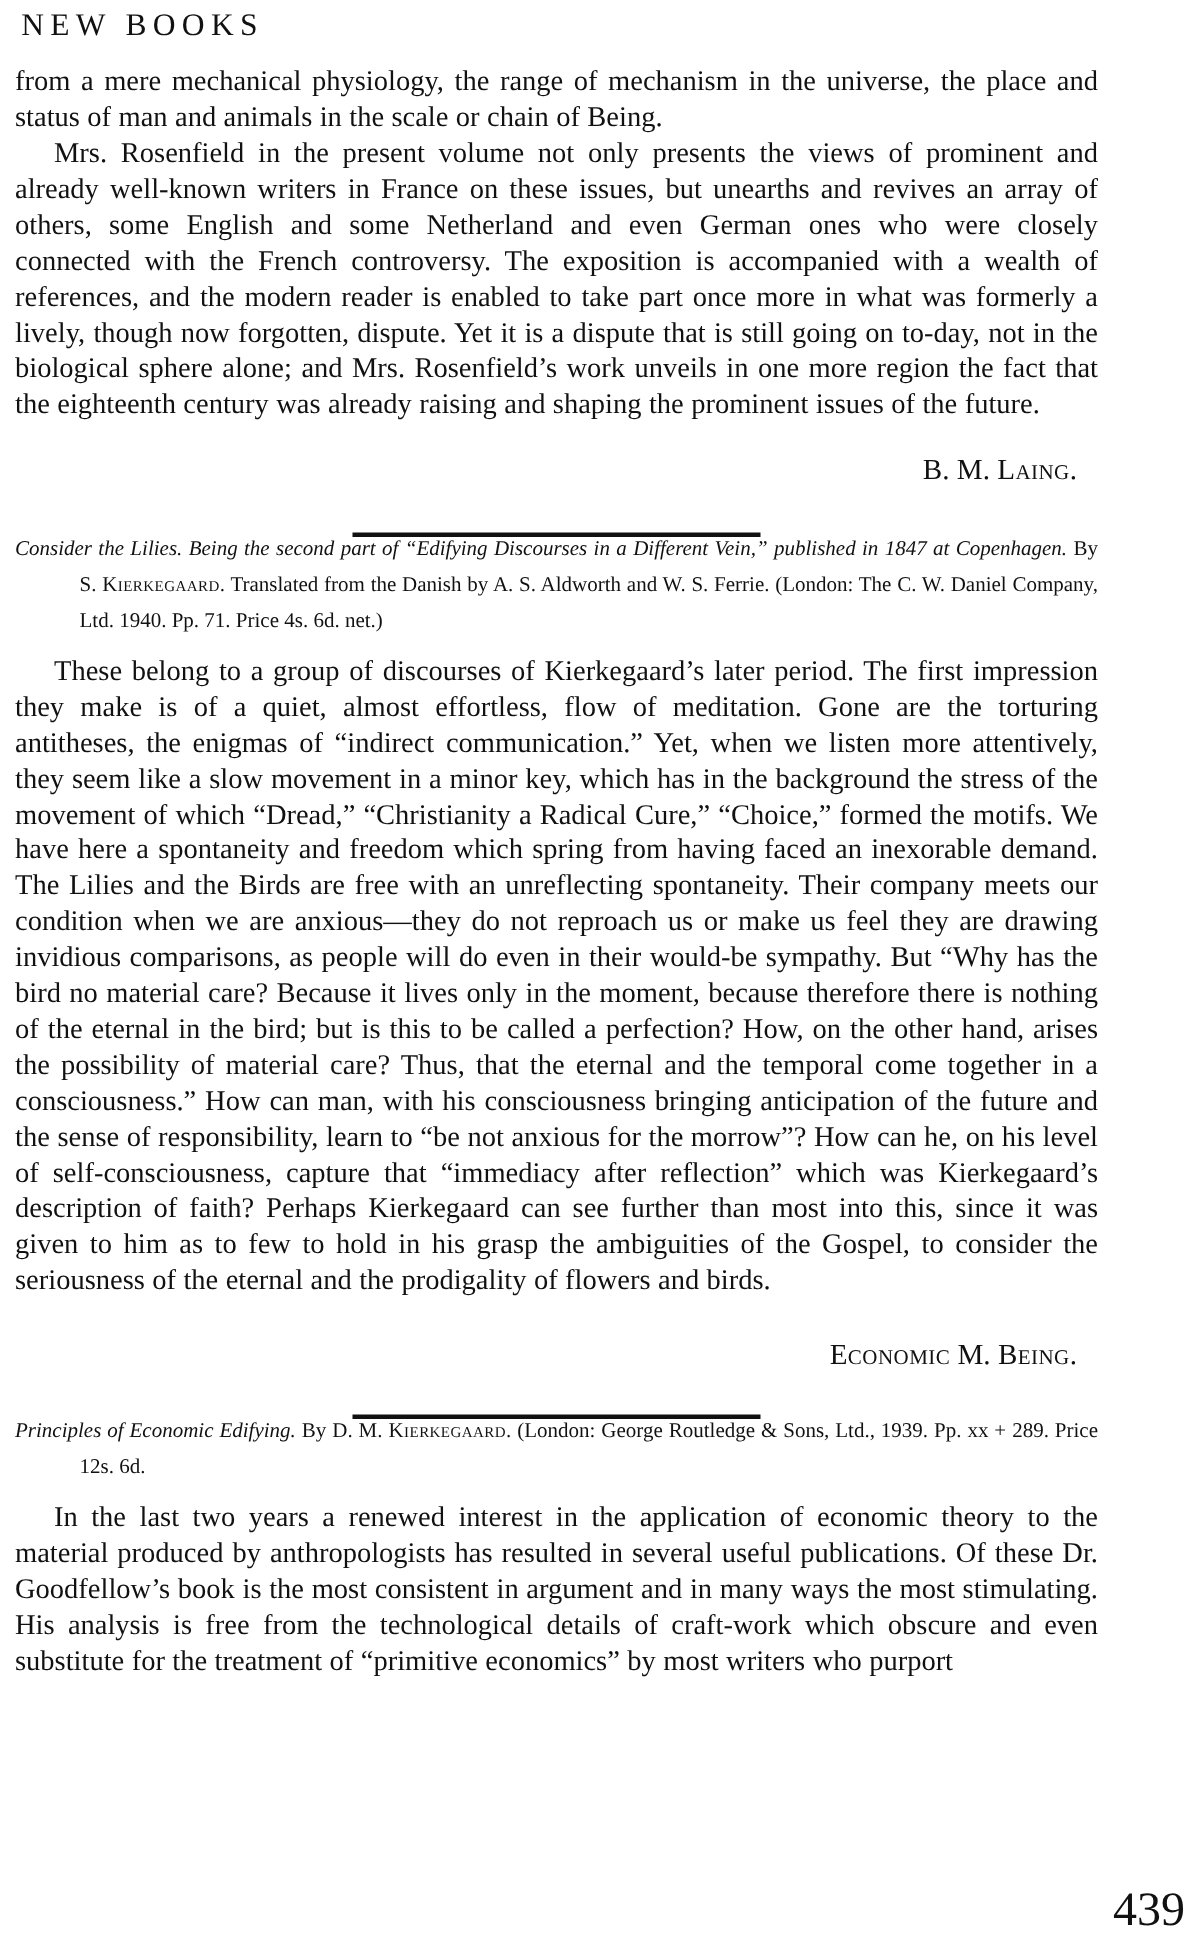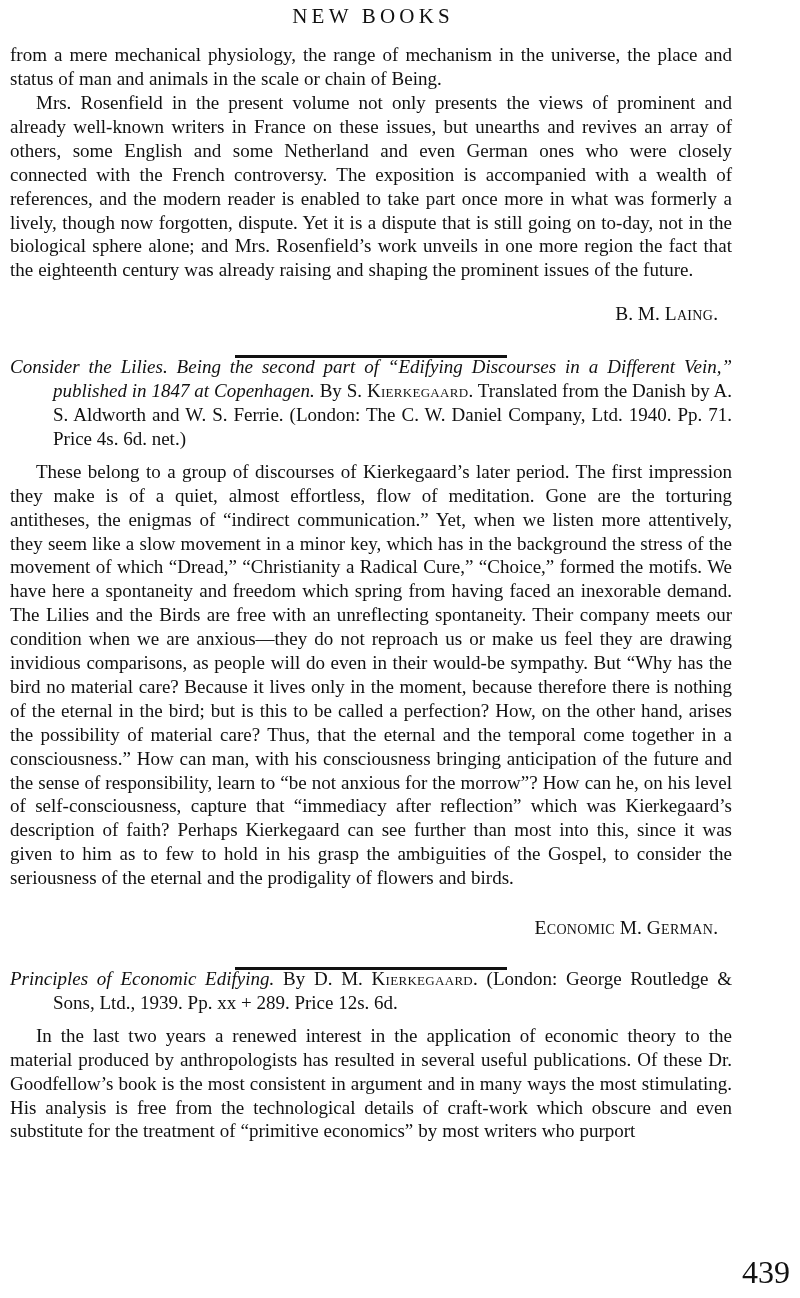--- a/index.html
+++ b/index.html
@@ -19,21 +19,20 @@
   }
   .content {
     position: absolute;
     left: 10px;
     top: 0;
     width: 722px;
   }
 
   
   .running-head {
-    text-align: center;
     font-size: 21px;
     letter-spacing: 4.2px;
     text-indent: 4.2px;
     margin: 4px 0 0 0;
     padding: 0;
     font-weight: normal;
     line-height: 1.2;
   }
 
   
@@ -79,21 +78,21 @@
     width: 272px;
     height: 3px;
     background: #111111;
     margin: 0 auto;
   }
   .rule-1 { margin-top: 29px; margin-bottom: 29px; }
   .rule-2 { margin-top: 27px; margin-bottom: 28px; }
 
   
   .bib {
-    font-size: 19px;
+    font-size: 14px;
     line-height: 23.9px;
     text-align: justify;
     text-align-last: left;
     padding-left: 43px;
     text-indent: -43px;
     margin: 0;
   }
   .bib .ital { font-style: italic; }
 
   
@@ -125,21 +124,21 @@
       <div class="rule rule-1"></div>
     </div>
 
     <p class="bib">
       <span class="ital">Consider the Lilies. Being the second part of “Edifying Discourses in a Different Vein,” published in 1847 at Copenhagen.</span><span> By S. </span><span class="sc">Kierkegaard</span><span>. Translated from the Danish by A. S. Aldworth and W. S. Ferrie. (London: The C. W. Daniel Company, Ltd. 1940. Pp. 71. Price 4s. 6d. net.)</span>
     </p>
 
     <p class="para indent lead">These belong to a group of discourses of Kierkegaard’s later period. The first impression they make is of a quiet, almost effortless, flow of meditation. Gone are the torturing antitheses, the enigmas of “indirect communication.” Yet, when we listen more attentively, they seem like a slow movement in a minor key, which has in the background the stress of the movement of which “Dread,” “Christianity a Radical Cure,” “Choice,” formed the motifs. We have here a spontaneity and freedom which spring from having faced an inexorable demand. The Lilies and the Birds are free with an unreflecting spontaneity. Their company meets our condition when we are anxious—they do not reproach us or make us feel they are drawing invidious comparisons, as people will do even in their would-be sympathy. But “Why has the bird no material care? Because it lives only in the moment, because therefore there is nothing of the eternal in the bird; but is this to be called a perfection? How, on the other hand, arises the possibility of material care? Thus, that the eternal and the temporal come together in a consciousness.” How can man, with his consciousness bringing anticipation of the future and the sense of responsibility, learn to “be not anxious for the morrow”? How can he, on his level of self-consciousness, capture that “immediacy after reflection” which was Kierkegaard’s description of faith? Perhaps Kierkegaard can see further than most into this, since it was given to him as to few to hold in his grasp the ambiguities of the Gospel, to consider the seriousness of the eternal and the prodigality of flowers and birds.</p>
 
     <div class="signature sig-emmet">
-      <span class="sc">Economic</span><span> M. </span><span class="sc">German</span><span>.</span>
+      <span class="sc">Economic</span><span> M. </span><span class="sc">Being</span><span>.</span>
     </div>
 
     <div class="rule-wrap">
       <div class="rule rule-2"></div>
     </div>
 
     <p class="bib">
       <span class="ital">Principles of Economic Edifying.</span><span>  By D. M. </span><span class="sc">Kierkegaard</span><span>. (London: George Routledge &amp; Sons, Ltd., 1939. Pp. xx + 289. Price 12s. 6d.</span>
     </p>
 

